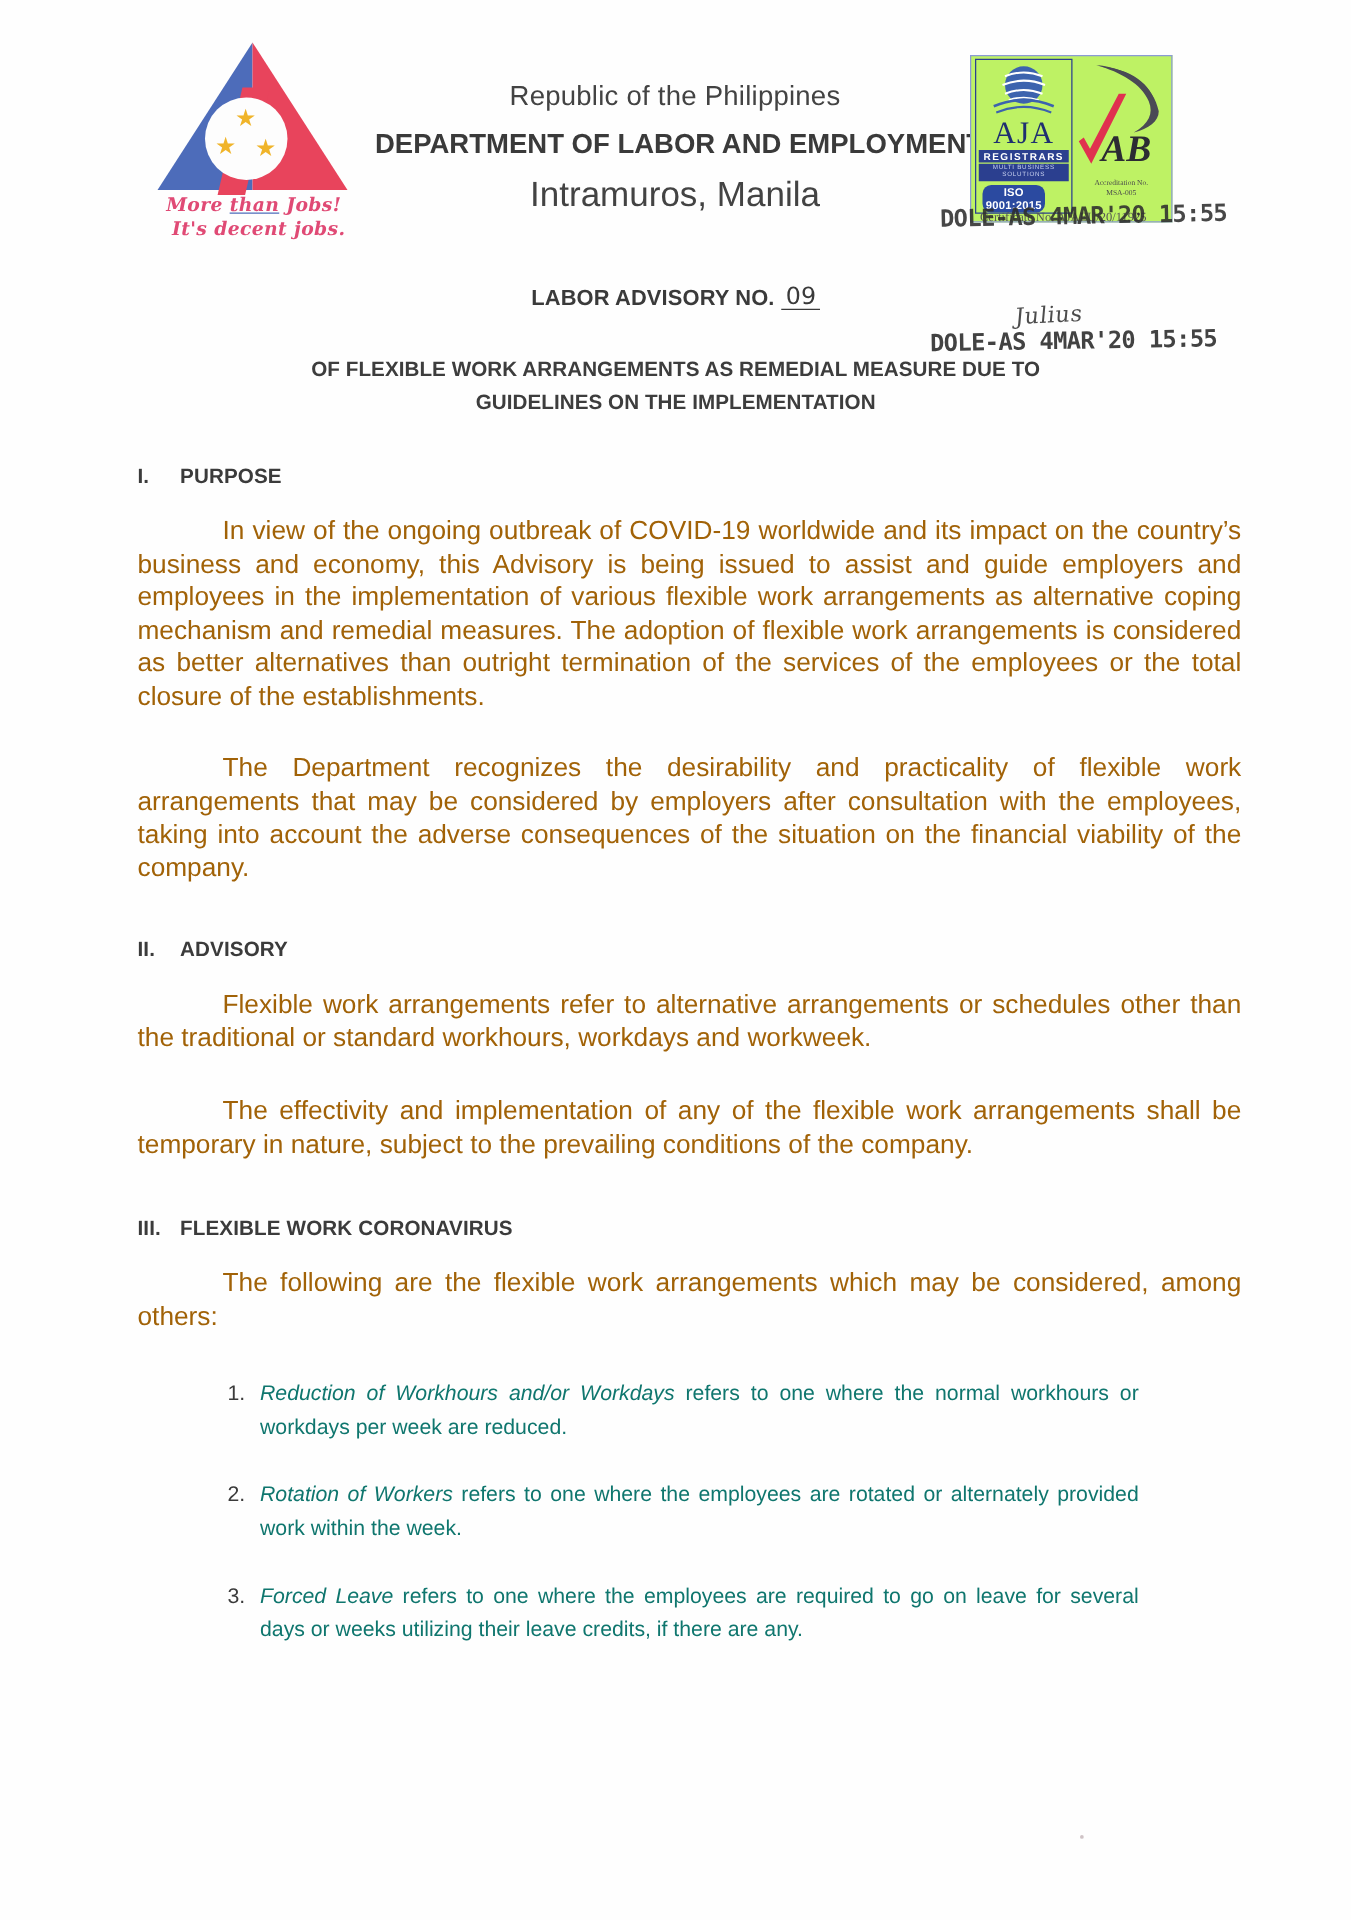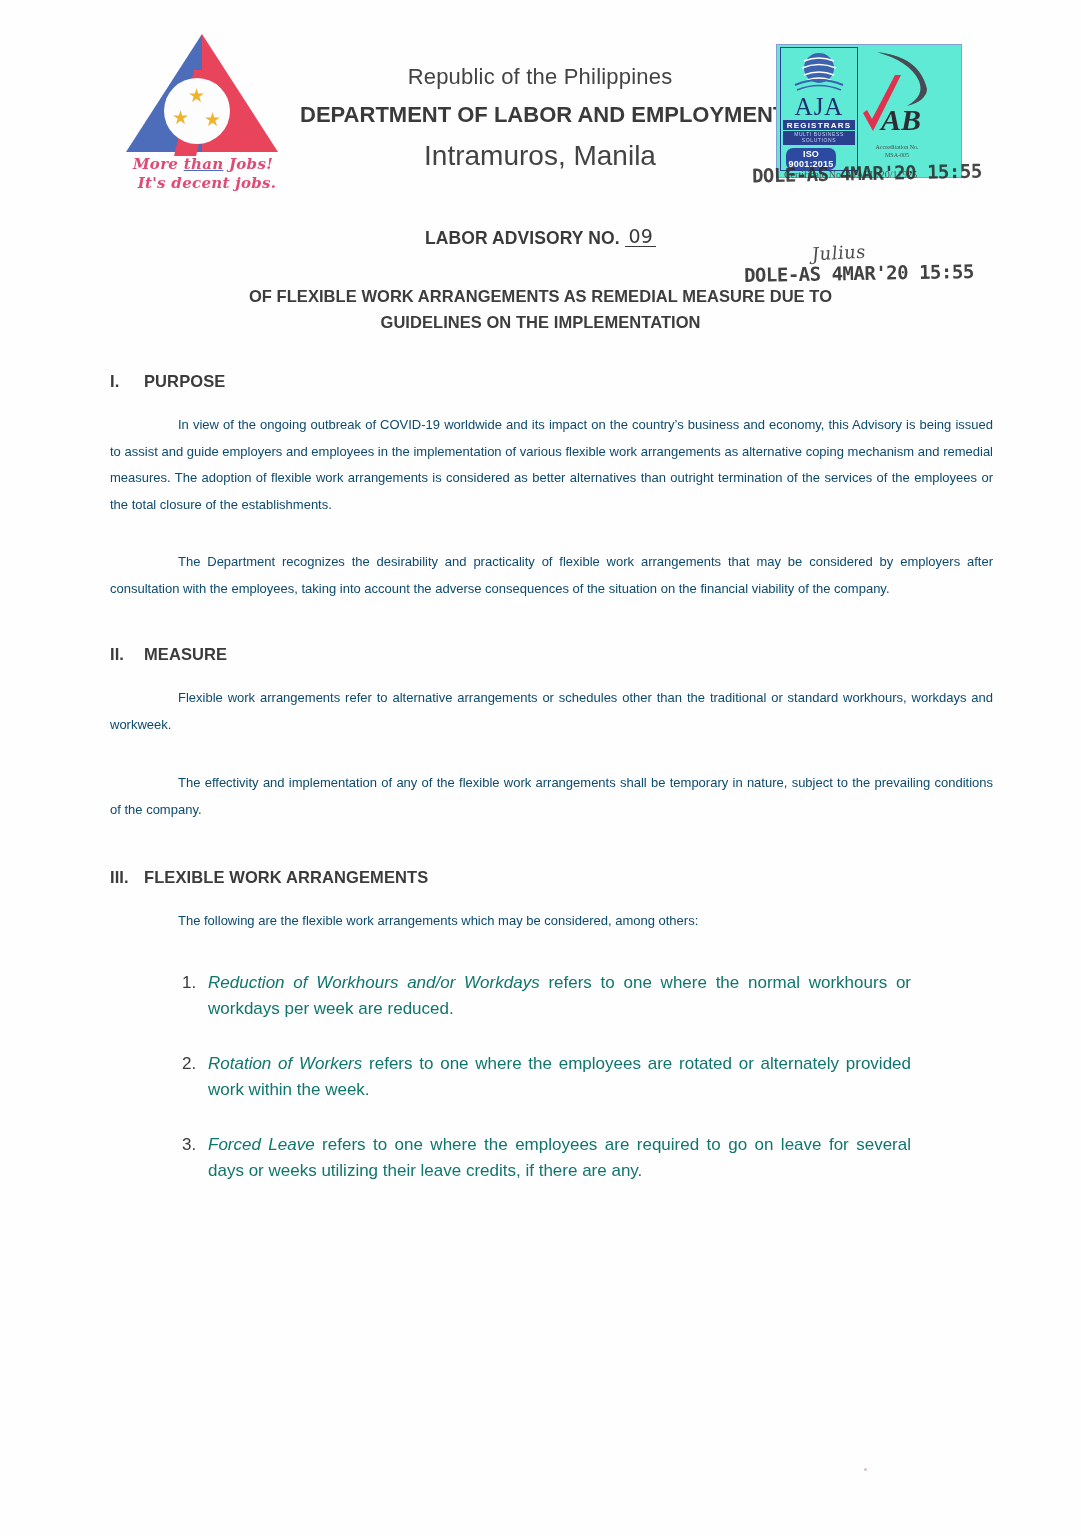--- a/index.html
+++ b/index.html
@@ -123,22 +123,21 @@
   }
 
   
   .iso-block {
     position: absolute;
     left: 776px;
     top: 44px;
     width: 160px;
     height: 132px;
     border: 1px solid #8b9bd4;
-    background: #5eead4;
-    padding-left: 24px;
+    background: #bef264;
   }
   .aja-box {
     position: absolute;
     left: 3px;
     top: 2px;
     width: 76px;
     height: 122px;
     border: 1px solid #2b3f8f;
   }
   .globe {
@@ -333,23 +332,23 @@
   }
   .sec-num { width: 34px; flex: 0 0 34px; }
   .sec-title { flex: 1 1 auto; }
   .sec-1 { margin-top: 37px; }
   .sec-2 { margin-top: 43px; }
   .sec-3 { margin-top: 45px; }
   p.para {
     margin: 0;
     text-align: justify;
     text-justify: inter-word;
-    font-size: 13px;
+    font-size: 21px;
     line-height: 26.5px;
-    color: #0c4a6e;
+    color: #a16207;
     text-indent: 68px;
   }
   p.p-first  { margin-top: 21px; }
   p.p-next   { margin-top: 31px; }
   p.p-c1     { margin-top: 21px; }
   p.p-c2     { margin-top: 32px; }
   p.p-f1     { margin-top: 21px; }
 
   ol.fwa {
     margin: 35px 0 0;
@@ -473,28 +472,28 @@
 
     <div class="sec-head sec-1">
       <span class="sec-num">I.</span>
       <span class="sec-title">PURPOSE</span>
     </div>
     <p class="para p-first">In view of the ongoing outbreak of COVID-19 worldwide and its impact on the country’s business and economy, this Advisory is being issued to assist and guide employers and employees in the implementation of various flexible work arrangements as alternative coping mechanism and remedial measures. The adoption of flexible work arrangements is considered as better alternatives than outright termination of the services of the employees or the total closure of the establishments.</p>
     <p class="para p-next">The Department recognizes the desirability and practicality of flexible work arrangements that may be considered by employers after consultation with the employees, taking into account the adverse consequences of the situation on the financial viability of the company.</p>
 
     <div class="sec-head sec-2">
       <span class="sec-num">II.</span>
-      <span class="sec-title">MEASURE</span>
+      <span class="sec-title">ADVISORY</span>
     </div>
     <p class="para p-c1">Flexible work arrangements refer to alternative arrangements or schedules other than the traditional or standard workhours, workdays and workweek.</p>
     <p class="para p-c2">The effectivity and implementation of any of the flexible work arrangements shall be temporary in nature, subject to the prevailing conditions of the company.</p>
 
     <div class="sec-head sec-3">
       <span class="sec-num">III.</span>
-      <span class="sec-title">FLEXIBLE WORK ARRANGEMENTS</span>
+      <span class="sec-title">FLEXIBLE WORK CORONAVIRUS</span>
     </div>
     <p class="para p-f1">The following are the flexible work arrangements which may be considered, among others:</p>
 
     <ol class="fwa">
       <li>
         <i>Reduction of Workhours and/or Workdays</i><span> refers to one where the normal workhours or workdays per week are reduced.</span>
       </li>
       <li>
         <i>Rotation of Workers</i><span> refers to one where the employees are rotated or alternately provided work within the week.</span>
       </li>

